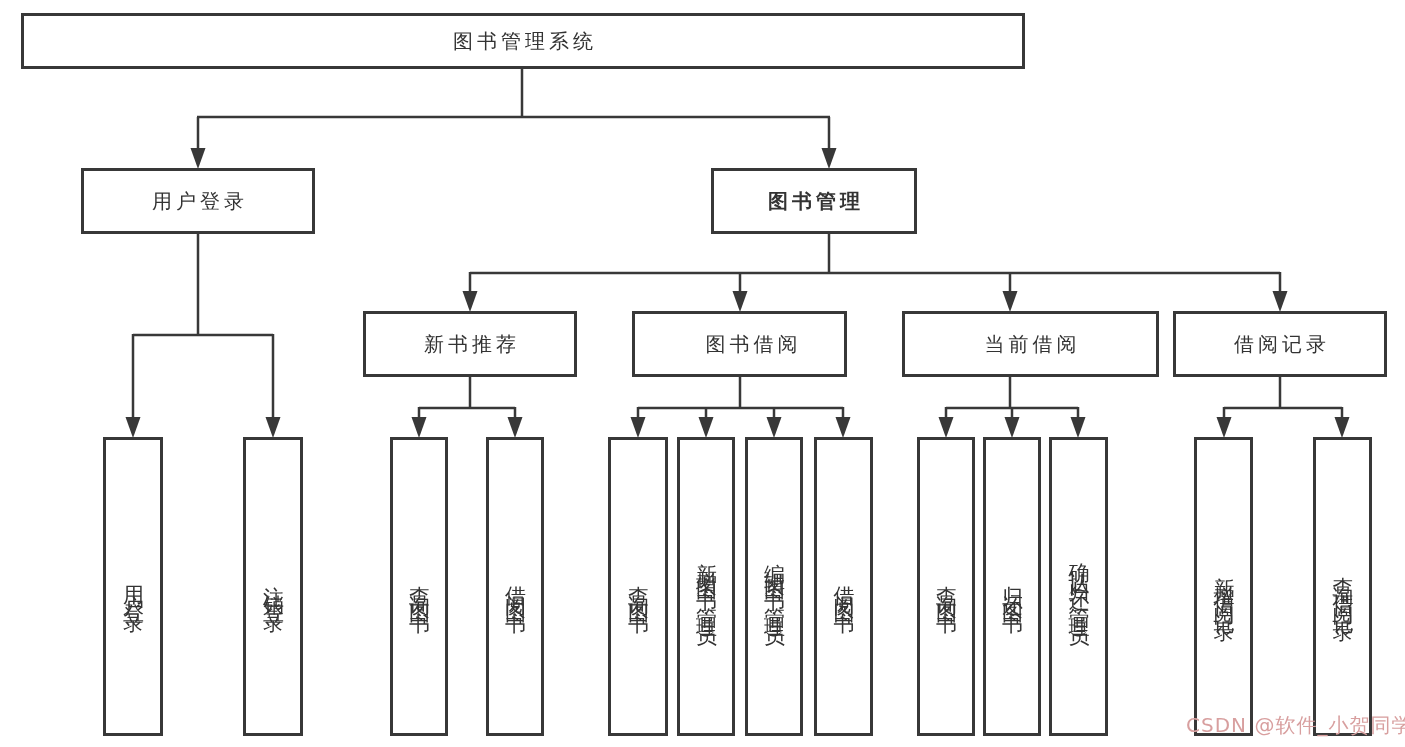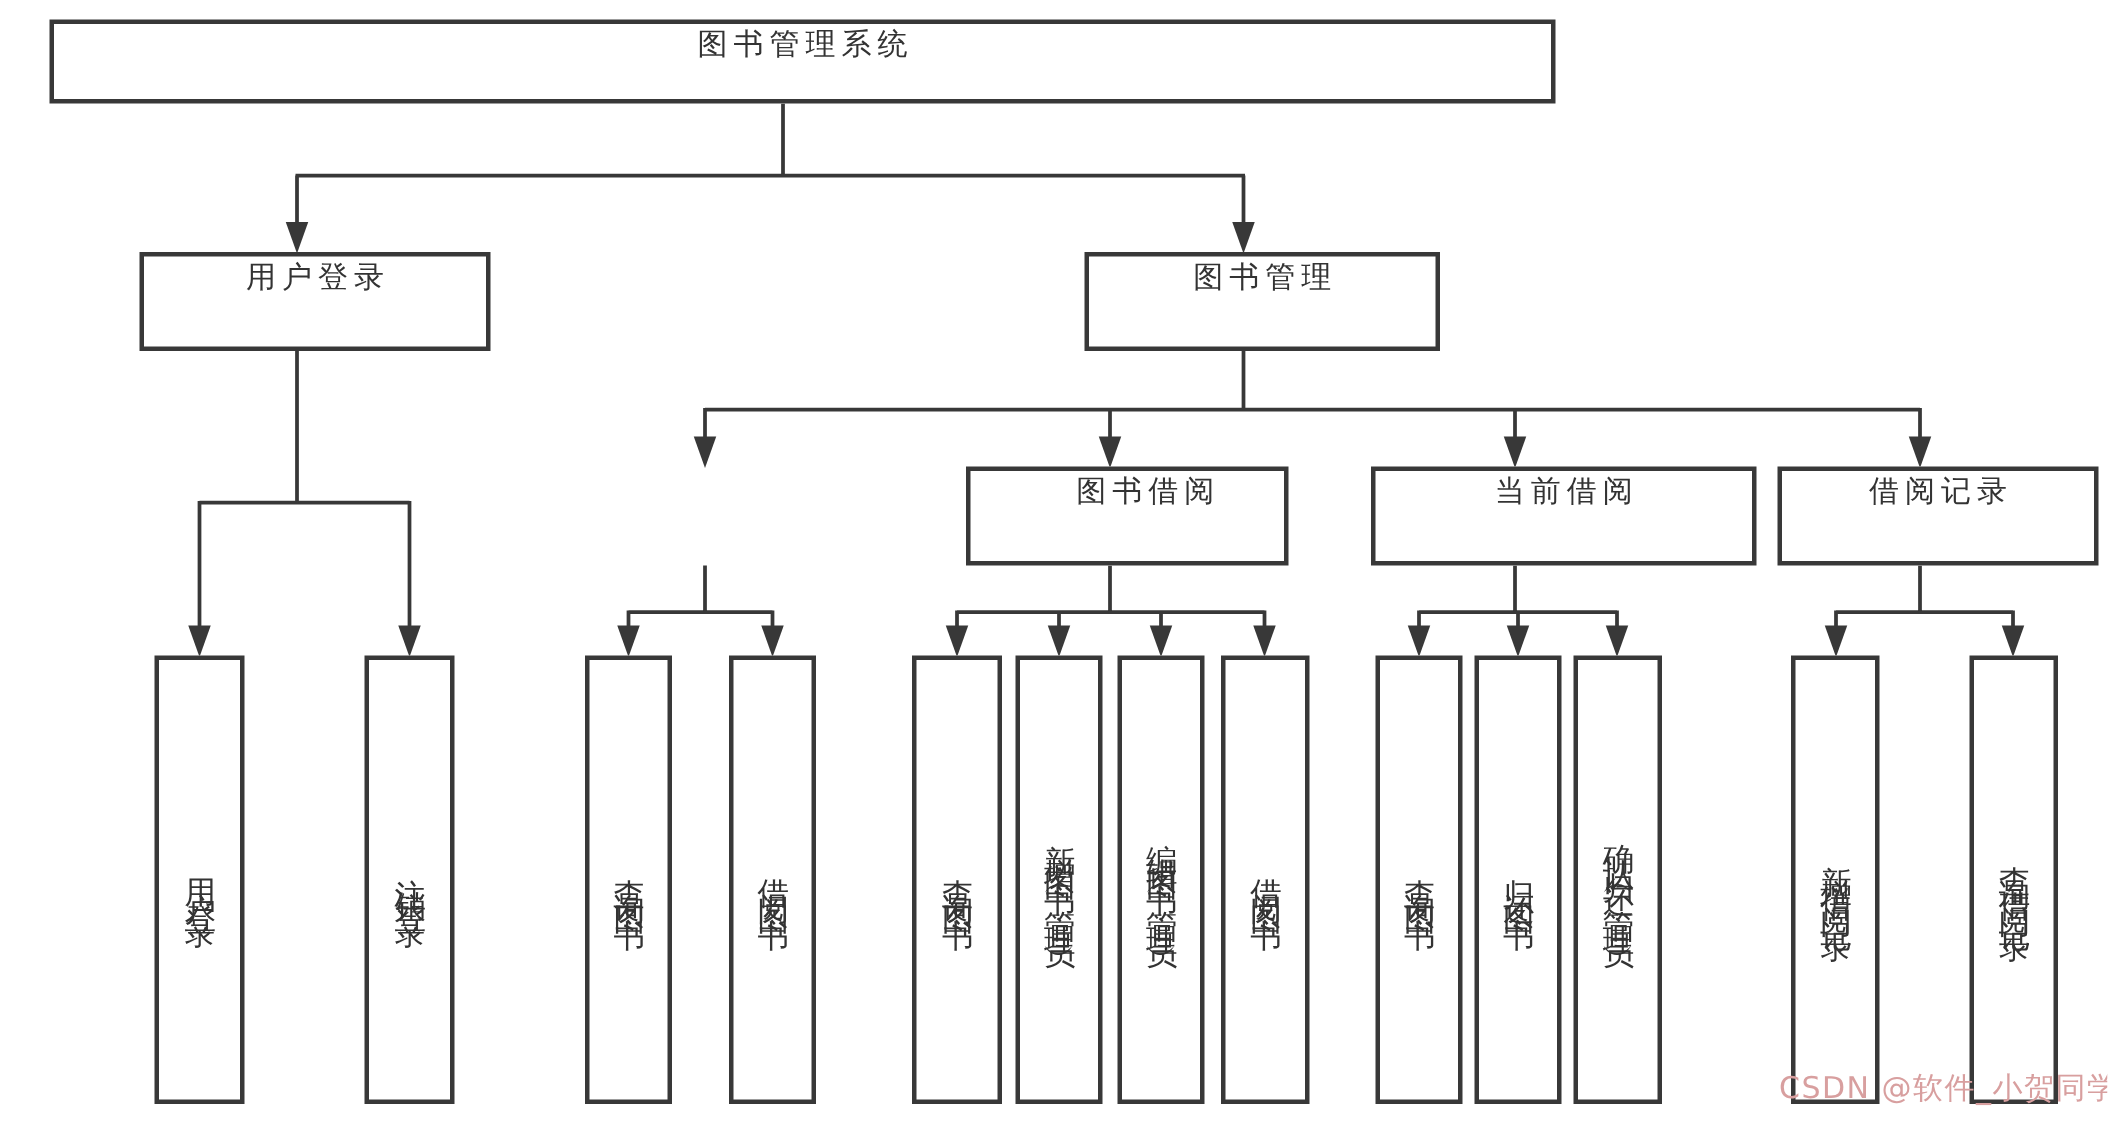--- a/index.html
+++ b/index.html
@@ -5,24 +5,23 @@
   html,body { margin:0; padding:0; background:#ffffff; }
   .canvas {
     position:relative; width:1405px; height:747px;
     background:#ffffff; overflow:hidden;
     font-family:"DejaVu Sans", sans-serif; color:#333333;
   }
   .connector-layer { position:absolute; left:0; top:0; z-index:1; }
   .box {
     position:absolute; box-sizing:border-box;
     border:3px solid #383838; background:#ffffff;
-    display:flex; justify-content:center;
+    display:flex; align-items:center; justify-content:center;
     z-index:2; font-size:20px; letter-spacing:4px; text-indent:4px;
     white-space:nowrap;
-    margin-left:12px;
   }
   .vbox {
     position:absolute; box-sizing:border-box;
     border:3px solid #383838; background:#ffffff;
     display:flex; align-items:center; justify-content:center;
     z-index:2; font-size:21px;
   }
   .vbox span {
     writing-mode:vertical-rl; letter-spacing:9px;
     line-height:1; white-space:nowrap;
@@ -78,24 +77,27 @@
     </g>
   </svg>
 
   <div class="box" style="left:21px; top:13px; width:1004px; height:56px;">
     <span>图书管理系统</span>
   </div>
 
   <div class="box" style="left:81px; top:168px; width:234px; height:66px;">
     <span>用户登录</span>
   </div>
-  <div class="box" style="left:711px; top:168px; width:237px; height:66px;">
+  <div class="box" style="left:711px; top:168px; width:206px; height:66px;font-weight:bold;">
     <span>图书管理</span>
   </div>
 
+  <div class="box" style="left:363px; top:311px; width:214px; height:66px;">
+    <span>新书推荐</span>
+  </div>
   <div class="box" style="left:632px; top:311px; width:215px; height:66px;padding-left:24px;">
     <span>图书借阅</span>
   </div>
   <div class="box" style="left:902px; top:311px; width:257px; height:66px;">
     <span>当前借阅</span>
   </div>
   <div class="box" style="left:1173px; top:311px; width:214px; height:66px;">
     <span>借阅记录</span>
   </div>
 

